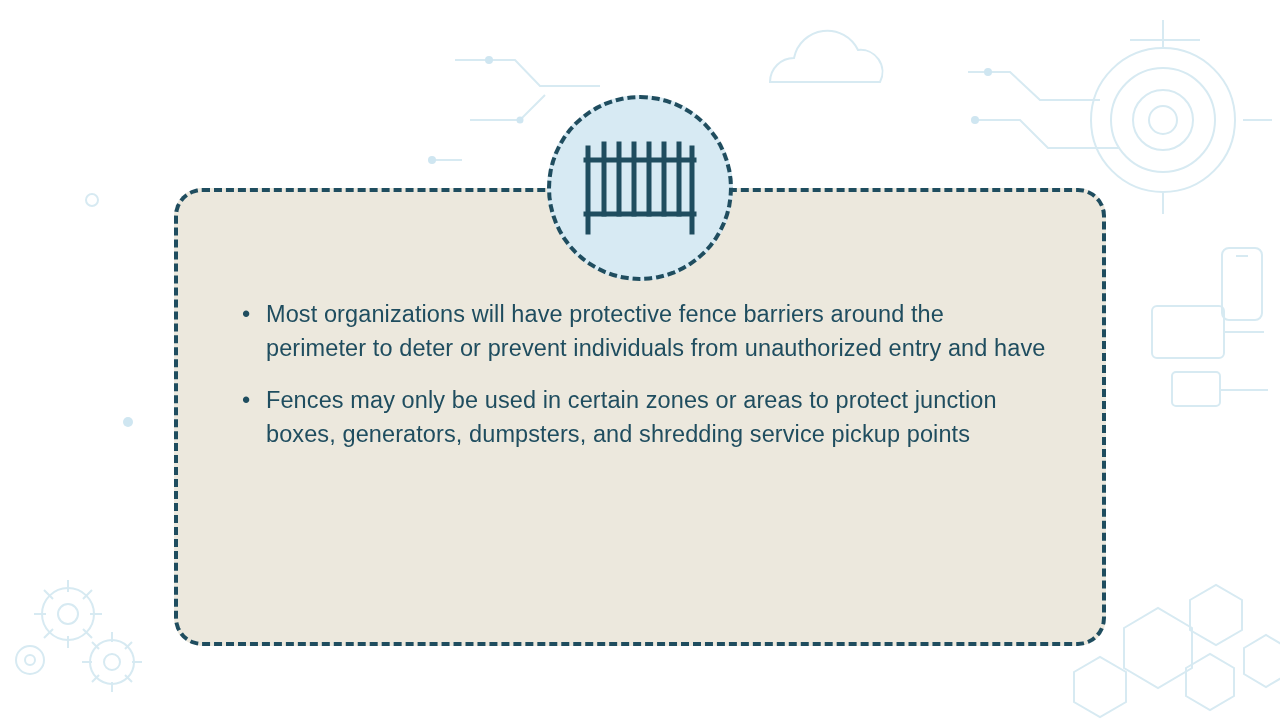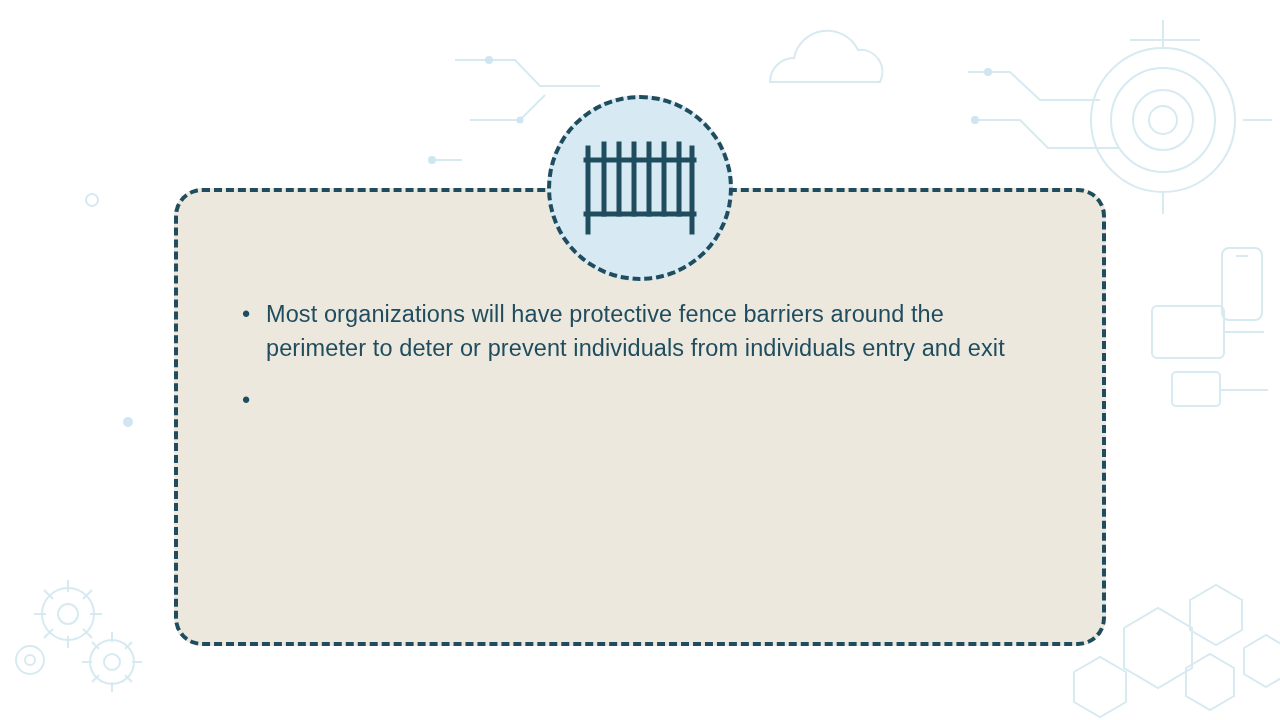--- a/index.html
+++ b/index.html
@@ -160,24 +160,25 @@
     </g>
   </g>
 </svg>
 
 <div id="slide">
 
   <div class="content-card">
     <ul class="bullet-list">
       <li class="bullet-item">
         <span class="bullet-dot">•</span>
-        <span>Most organizations will have protective fence barriers around the perimeter to deter or prevent individuals from individuals entry and exit</span>
+        <span>Most organizations will have protective fence barriers around the perimeter to deter or prevent individuals from unauthorized entry and have</span>
       </li>
       <li class="bullet-item">
         <span class="bullet-dot">•</span>
+        <span>Fences may only be used in certain zones or areas to protect junction boxes, generators, dumpsters, and shredding service pickup points</span>
       </li>
     </ul>
   </div>
 
   <div class="icon-badge">
     <svg width="120" height="96" viewBox="0 0 120 96">
       <g stroke="#1f4d5f" stroke-width="5" fill="none" stroke-linecap="square">
 
         <path d="M6 20 H114"></path>
         <path d="M6 74 H114"></path>

